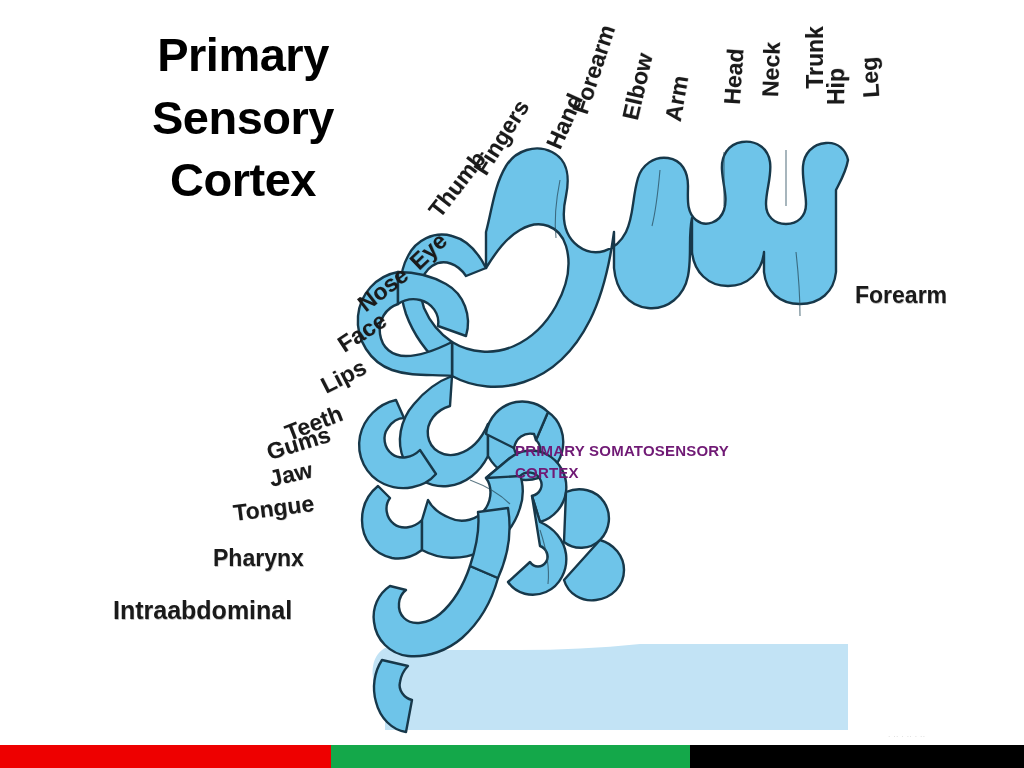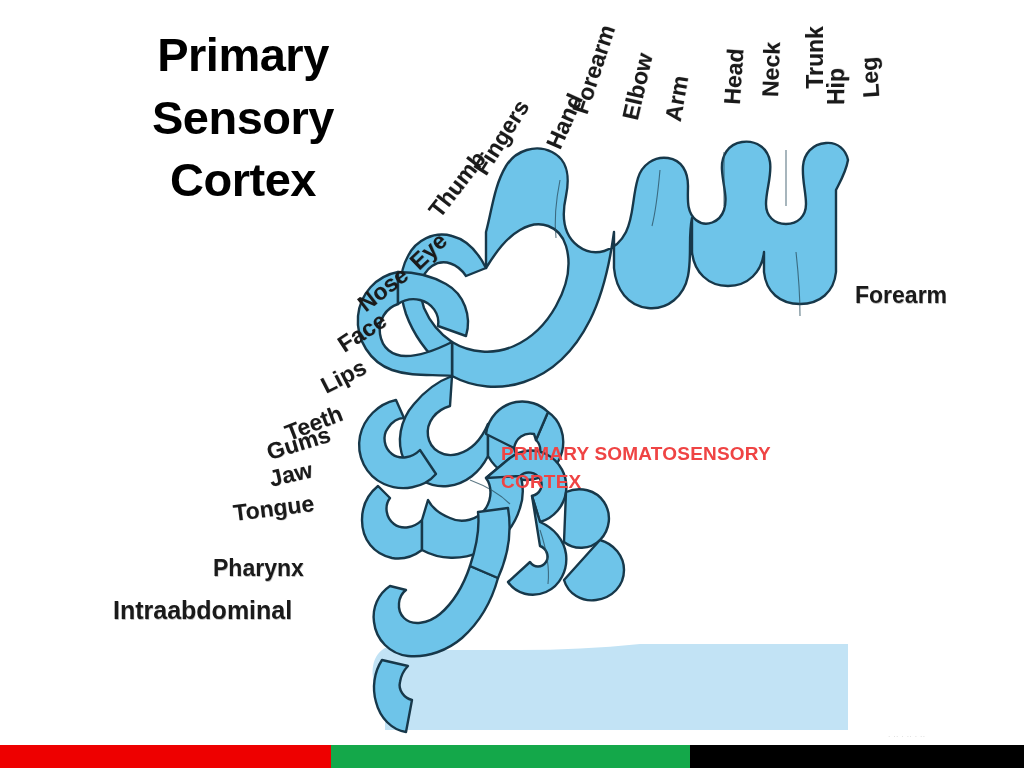--- a/index.html
+++ b/index.html
@@ -56,28 +56,28 @@
     font-weight: bold;
     color: #1a1a1a;
     white-space: nowrap;
     transform-origin: center center;
     text-shadow: 0.5px 0.5px 0 rgba(0,0,0,0.25);
   }
 
   
   #cortex-caption {
     position: absolute;
-    left: 501px;
+    left: 515px;
     top: 440px;
     width: 350px;
     font-family: "Liberation Sans", sans-serif;
     font-weight: bold;
-    font-size: 19px;
+    font-size: 15px;
     line-height: 1.45;
-    color: #ef4444;
+    color: #701a75;
     letter-spacing: 0.2px;
   }
 
   
   #watermark {
     position: absolute;
     left: 888px;
     top: 733px;
     font-size: 7px;
     color: #d8d8d8;
@@ -353,21 +353,21 @@
       <div>
         <span>PRIMARY SOMATOSENSORY</span>
       </div>
       <div>
         <span>CORTEX</span>
       </div>
     </div>
 
     <div id="arc-labels">
         <div class="body-label" style="left: 113px; top: 596px; font-size: 25px; transform: rotate(0deg);">Intraabdominal</div>
-        <div class="body-label" style="left: 213px; top: 545px; font-size: 23px; transform: rotate(0deg); margin-top: 10px;">Pharynx</div>
+        <div class="body-label" style="left: 213px; top: 545px; font-size: 23px; transform: rotate(0deg);">Pharynx</div>
         <div class="body-label" style="left: 233px; top: 495px; font-size: 23px; transform: rotate(-7deg);">Tongue</div>
         <div class="body-label" style="left: 269px; top: 461px; font-size: 23px; transform: rotate(-13deg);">Jaw</div>
         <div class="body-label" style="left: 266px; top: 430px; font-size: 23px; transform: rotate(-17deg);">Gums</div>
         <div class="body-label" style="left: 284px; top: 410px; font-size: 23px; transform: rotate(-21deg);">Teeth</div>
         <div class="body-label" style="left: 320px; top: 363px; font-size: 23px; transform: rotate(-27deg);">Lips</div>
         <div class="body-label" style="left: 336px; top: 319px; font-size: 23px; transform: rotate(-33deg);">Face</div>
         <div class="body-label" style="left: 355px; top: 276px; font-size: 23px; transform: rotate(-38deg);">Nose</div>
         <div class="body-label" style="left: 408px; top: 238px; font-size: 23px; transform: rotate(-44deg);">Eye</div>
         <div class="body-label" style="left: 419px; top: 171px; font-size: 23px; transform: rotate(-52deg);">Thumb</div>
         <div class="body-label" style="left: 460px; top: 124px; font-size: 23px; transform: rotate(-58deg);">Fingers</div>

